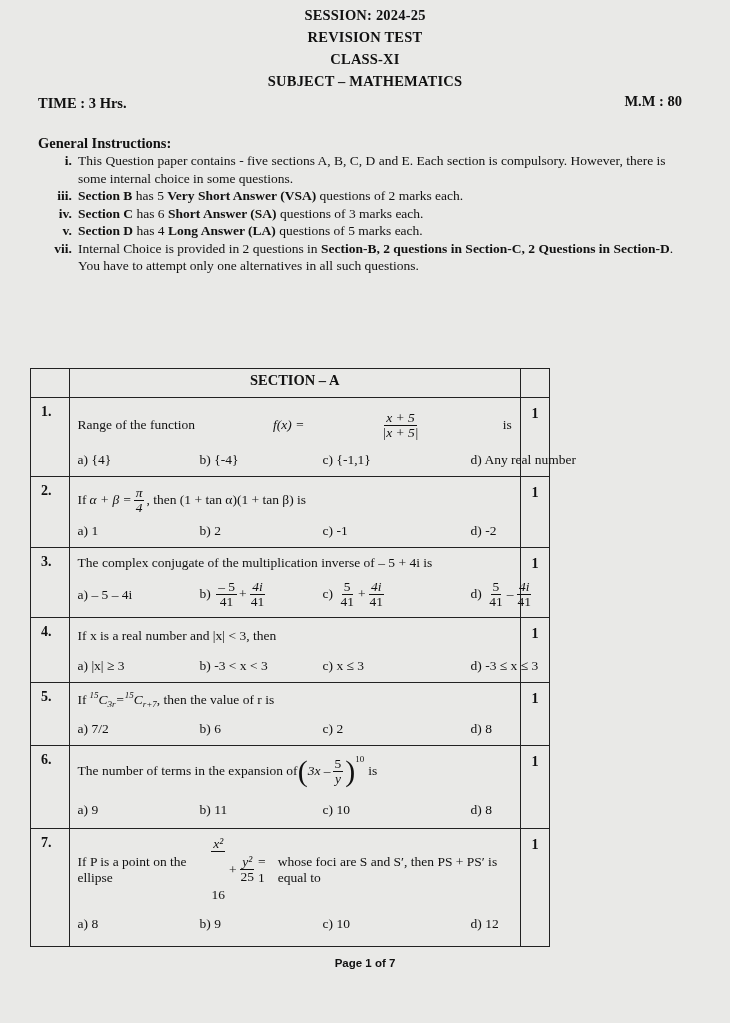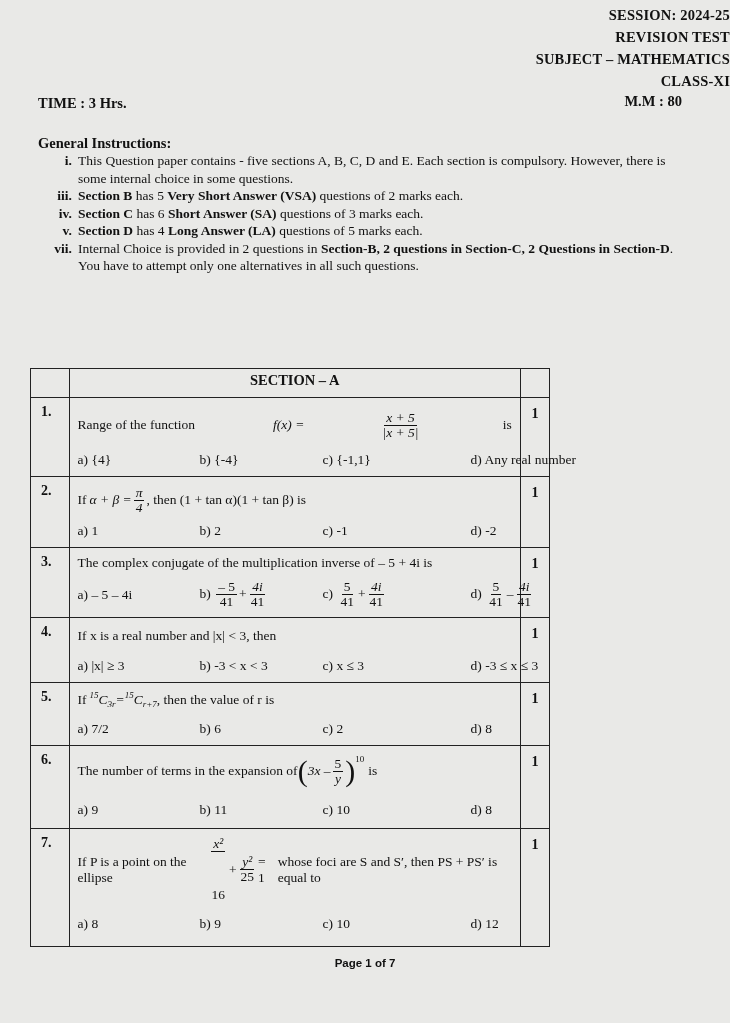--- a/index.html
+++ b/index.html
@@ -3,21 +3,21 @@
 <meta charset="utf-8">
 <style>
   html, body { margin:0; padding:0; }
   body {
     width:730px; height:1023px; overflow:hidden;
     background:#e9e9e7;
     font-family:"Liberation Serif", serif;
     color:#111;
     position:relative;
   }
-  .header { position:absolute; left:0; top:4px; width:730px; text-align:right; font-weight:bold; }
+  .header { position:absolute; left:0; top:4px; width:730px; text-align:center; font-weight:bold; }
   .header div { font-size:14.5px; line-height:22px; letter-spacing:0.2px; }
   .meta-row { position:absolute; top:95px; left:38px; width:644px; font-weight:bold; font-size:14.5px; }
   .meta-row .left { position:absolute; left:0; top:0; }
   .meta-row .right { position:absolute; right:0; top:-2px; }
   .instr-title { position:absolute; left:38px; top:135px; font-weight:bold; font-size:14.5px; }
   .instr { position:absolute; left:42px; top:152px; width:640px; font-size:13.5px; line-height:17.5px; }
   .instr .item { display:flex; }
   .instr .num { width:30px; text-align:right; padding-right:6px; font-weight:bold; flex:none; }
   .instr .txt { flex:1; }
   .instr b { font-weight:bold; }
@@ -44,22 +44,22 @@
   .paren { font-size:30px; line-height:30px; vertical-align:middle; font-weight:lighter; }
   sup.s { font-size:9px; }
   .footer { position:absolute; top:957px; left:0; width:730px; text-align:center; font-family:"Liberation Sans", sans-serif; font-weight:bold; font-size:11.5px; }
 </style>
 </head>
 <body>
 
 <div class="header">
   <div>SESSION: 2024-25</div>
   <div>REVISION TEST</div>
+  <div>CLASS-XI</div>
   <div>SUBJECT – MATHEMATICS</div>
-  <div>CLASS-XI</div>
 </div>
 
 <div class="meta-row">
   <span class="left">TIME : 3 Hrs.</span>
   <span class="right">M.M : 80</span>
 </div>
 
 <div class="instr-title">General Instructions:</div>
 
 <div class="instr">

